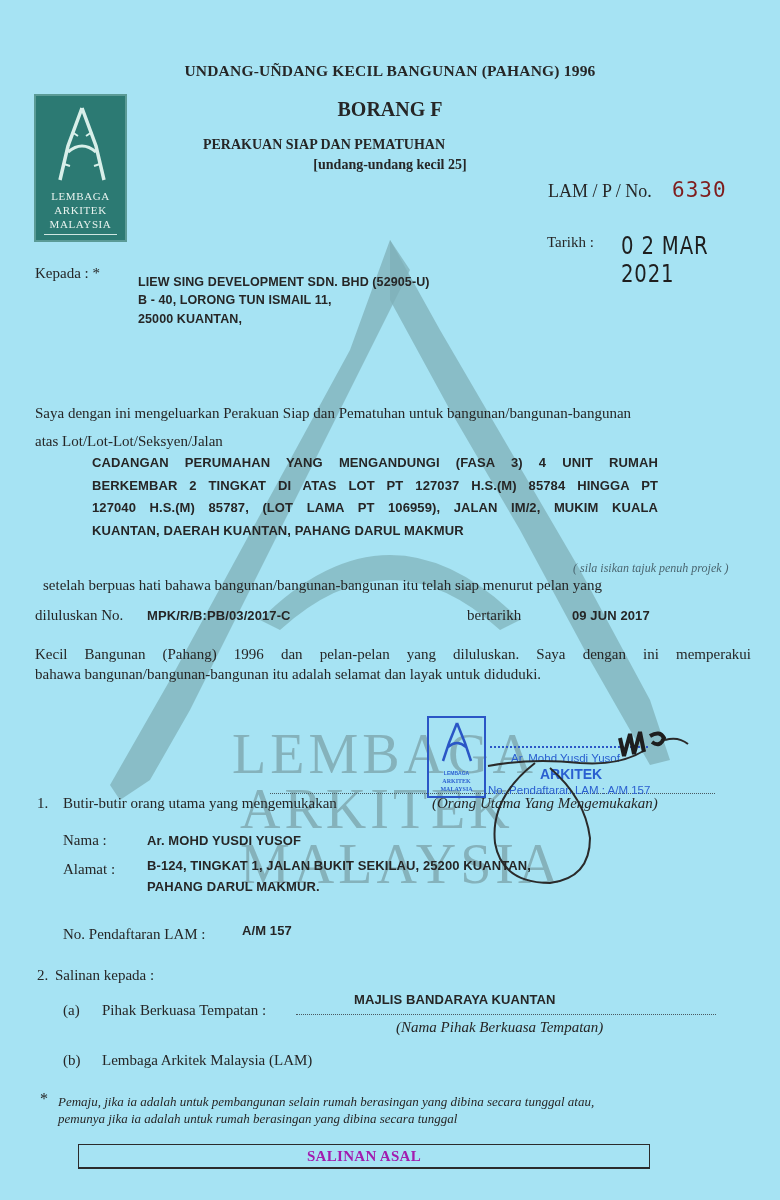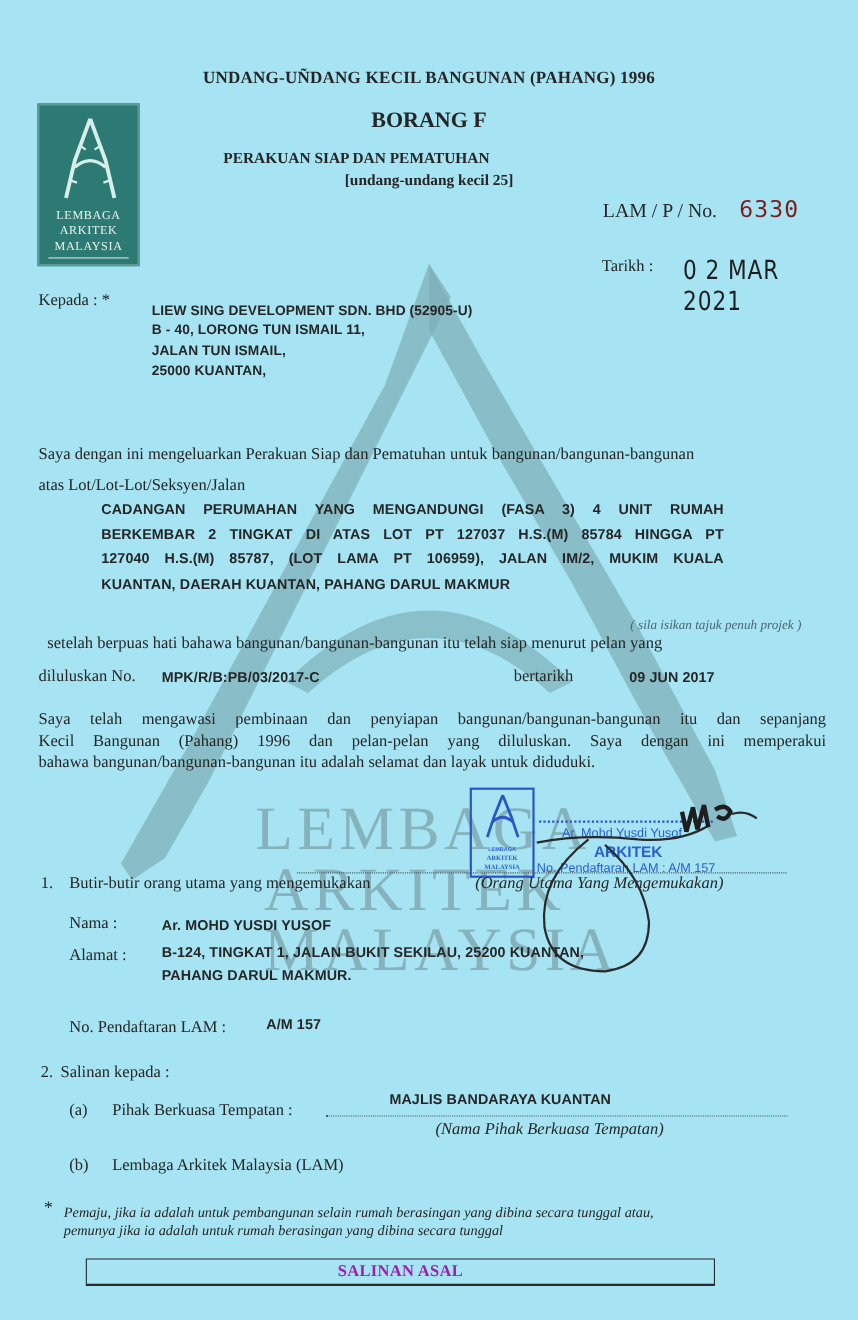--- a/index.html
+++ b/index.html
@@ -68,41 +68,39 @@
 
 <div class="abs lamno-label">LAM / P / No.</div>
 <div class="abs lamno-val">6330</div>
 <div class="abs tarikh-label">Tarikh :</div>
 <div class="abs tarikh-val">0 2 MAR 2021</div>
 
 <div class="abs body-text" style="left:35px; top:265px;">Kepada : *</div>
 <div class="abs addr bold-sans">
   <div>LIEW SING DEVELOPMENT SDN. BHD (52905-U)</div>
   <div>B - 40, LORONG TUN ISMAIL 11,</div>
-  <div>JALAN TUN ISMAIL,</div>
   <div>25000 KUANTAN,</div>
 </div>
 
 <div class="abs body-text" style="left:35px; top:405px; width:720px;">Saya dengan ini mengeluarkan Perakuan Siap dan Pematuhan untuk bangunan/bangunan-bangunan</div>
 <div class="abs body-text" style="left:35px; top:433px;">atas Lot/Lot-Lot/Seksyen/Jalan</div>
 <div class="abs proj bold-sans">
   <span>CADANGAN PERUMAHAN YANG MENGANDUNGI (FASA 3) 4 UNIT RUMAH</span>
   <span>BERKEMBAR 2  TINGKAT  DI ATAS LOT PT 127037 H.S.(M) 85784 HINGGA  PT</span>
   <span>127040 H.S.(M) 85787, (LOT LAMA PT 106959), JALAN IM/2, MUKIM KUALA</span>
   <span class="last">KUANTAN, DAERAH KUANTAN, PAHANG DARUL MAKMUR</span>
 </div>
 <div class="abs" style="left:573px; top:561px; font-size:12px; font-style:italic; color:#4a6670;">( sila isikan tajuk penuh projek )</div>
 <div class="abs body-text" style="left:43px; top:577px; width:720px;">setelah berpuas hati bahawa bangunan/bangunan-bangunan itu telah siap menurut pelan yang</div>
 <div class="abs body-text" style="left:35px; top:607px;">diluluskan No.</div>
 <div class="abs bold-sans" style="left:147px; top:608px; font-size:13px;">MPK/R/B:PB/03/2017-C</div>
 <div class="abs body-text" style="left:467px; top:607px;">bertarikh</div>
 <div class="abs bold-sans" style="left:572px; top:608px; font-size:13px;">09 JUN 2017</div>
 
 <div class="abs para2">
-  <span>Saya telah mengawasi pembinaan dan penyiapan bangunan/bangunan-bangunan itu dan sepanjang</span>
   <span>Kecil Bangunan (Pahang) 1996 dan pelan-pelan yang diluluskan.  Saya dengan ini memperakui</span>
   <span class="last">bahawa bangunan/bangunan-bangunan itu adalah selamat dan layak untuk diduduki.</span>
 </div>
 
 <div class="stamp">
   <svg style="position:absolute;left:11px;top:3px;" width="34" height="44" viewBox="0 0 34 44">
     <path d="M17 2 L9 22 L3 40 M17 2 L25 22 L31 40 M8 26 Q17 18 26 26" stroke="#2a56c6" stroke-width="2.5" fill="none"></path>
   </svg>
   <div class="stamp-text" style="left:0;width:55px;text-align:center;top:52px;font-size:5px;font-weight:bold;">LEMBAGA</div>
   <div class="stamp-text" style="left:0;width:55px;text-align:center;top:60px;font-size:6px;font-weight:bold;font-family:'Liberation Serif',serif;">ARKITEK</div>

